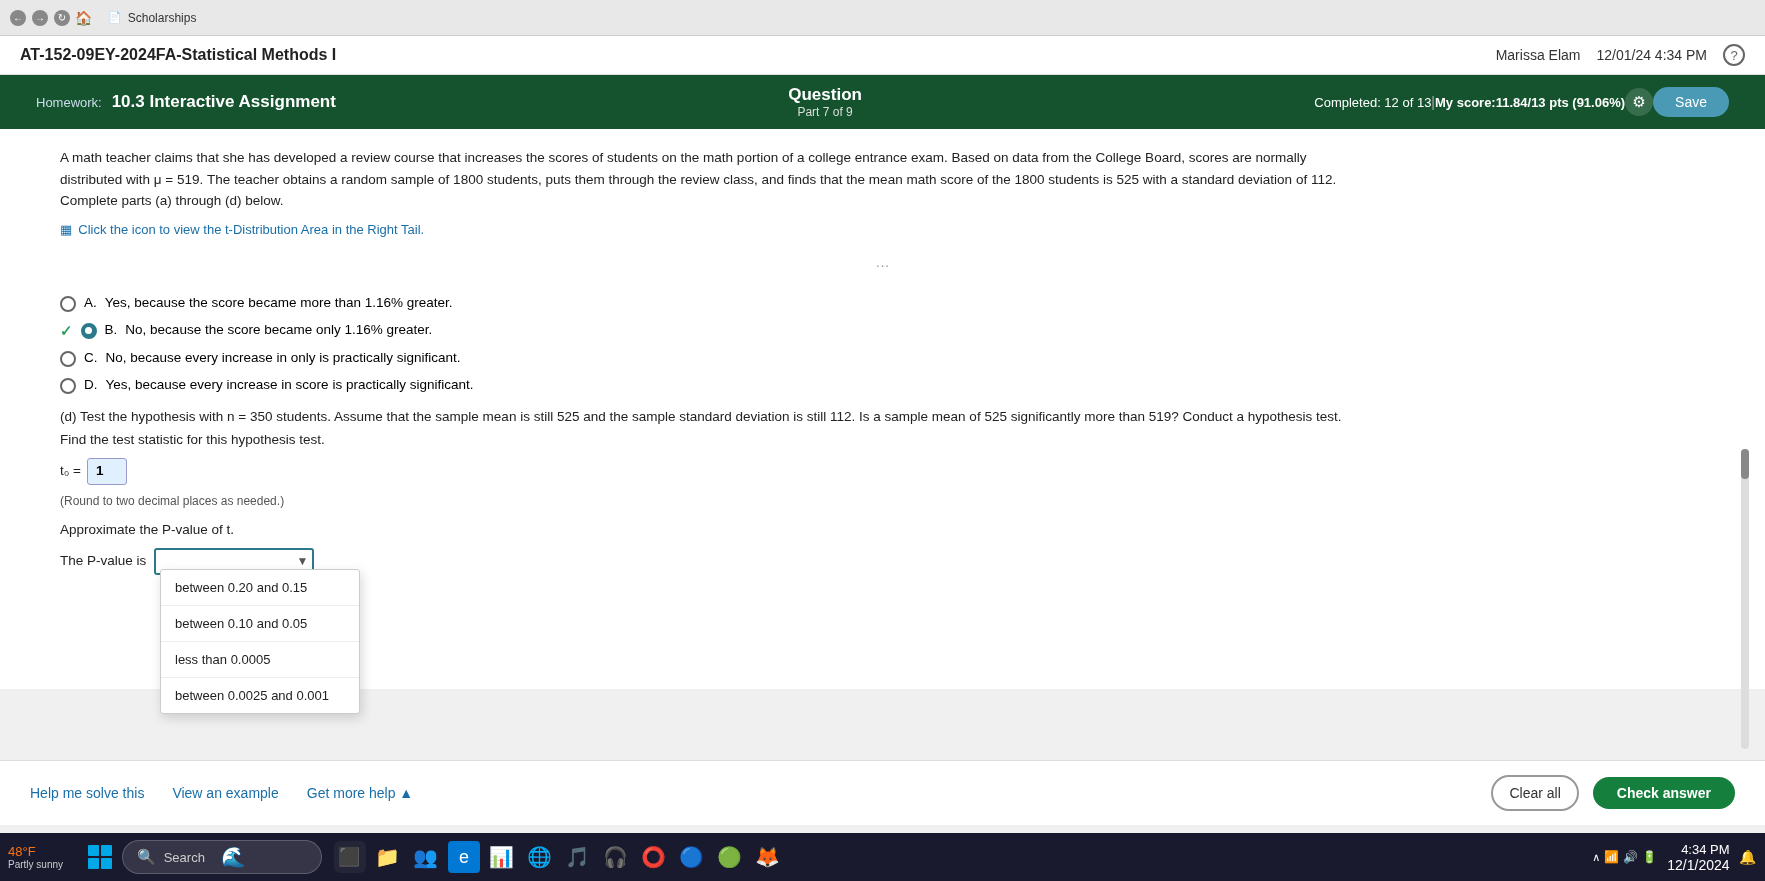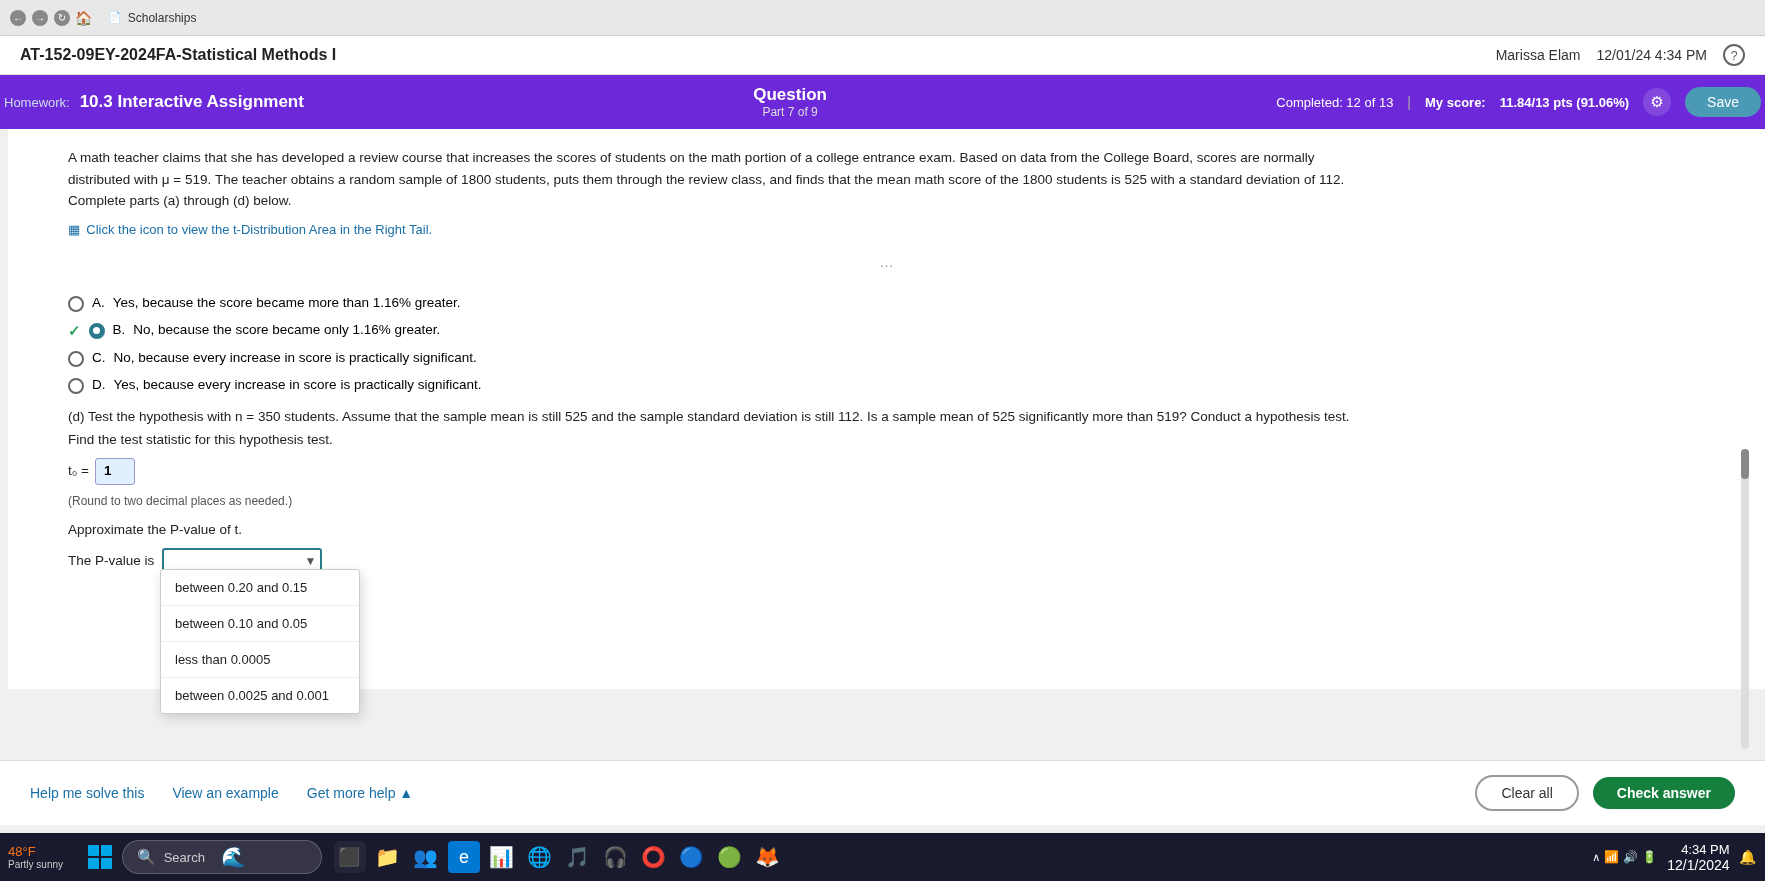--- a/index.html
+++ b/index.html
@@ -46,42 +46,41 @@
       gap: 16px;
     }
     .help-icon {
       width: 22px; height: 22px; border-radius: 50%; border: 2px solid #666;
       display: flex; align-items: center; justify-content: center;
       font-size: 13px; color: #666; cursor: pointer;
     }
 
     
     .assignment-header {
-      background: #6d28d9;
+      background: #14532d;
       color: #fff;
       display: flex;
       align-items: center;
       justify-content: space-between;
-      padding: 10px 4px;
+      padding: 10px 36px;
     }
     .question-center {
       text-align: center;
     }
     .question-label {
       font-size: 17px;
       font-weight: bold;
     }
     .question-part {
       font-size: 12px;
       color: #ddd;
     }
     .score-area {
       display: flex;
       align-items: center;
-      gap: 14px;
     }
     .gear-icon {
       width: 28px; height: 28px; border-radius: 50%; background: rgba(255,255,255,0.15);
       display: flex; align-items: center; justify-content: center; font-size: 15px; cursor: pointer;
     }
     .save-btn {
       background: #4a9ab5;
       color: #fff;
       border: none;
       padding: 7px 22px;
@@ -90,21 +89,20 @@
       font-weight: normal;
       cursor: pointer;
     }
 
     
     .main-content {
       background: #fff;
       padding: 18px 60px 0 60px;
       position: relative;
       min-height: 560px;
-      margin-left: 8px;
     }
     .problem-text {
       font-size: 13.5px;
       color: #222;
       line-height: 1.6;
       max-width: 1300px;
       margin-bottom: 10px;
     }
     .view-link {
       color: #1a6fa8;
@@ -262,21 +260,21 @@
     .footer-right {
       margin-left: auto;
       display: flex;
       gap: 14px;
       align-items: center;
     }
     .clear-all-btn {
       background: #fff;
       border: 2px solid #999;
       border-radius: 20px;
-      padding: 8px 24px;
+      padding: 8px 16px;
       font-size: 14px;
       cursor: pointer;
       color: #333;
     }
     .check-answer-btn {
       background: #15803d;
       border: none;
       border-radius: 20px;
       padding: 8px 24px;
       font-size: 14px;
@@ -466,21 +464,21 @@
         <div class="radio-circle selected">
           <div class="radio-inner"></div>
         </div>
         <span>B.</span>
         <span>No, because the score became only 1.16% greater.</span>
       </div>
 
       <div class="answer-choice">
         <div class="radio-circle"></div>
         <span>C.</span>
-        <span>No, because every increase in score is practically significant.</span>
+        <span>No, because every increase in only is practically significant.</span>
       </div>
 
       <div class="answer-choice">
         <div class="radio-circle"></div>
         <span>D.</span>
         <span>Yes, because every increase in score is practically significant.</span>
       </div>
     </div>
 
     <div class="part-d">

